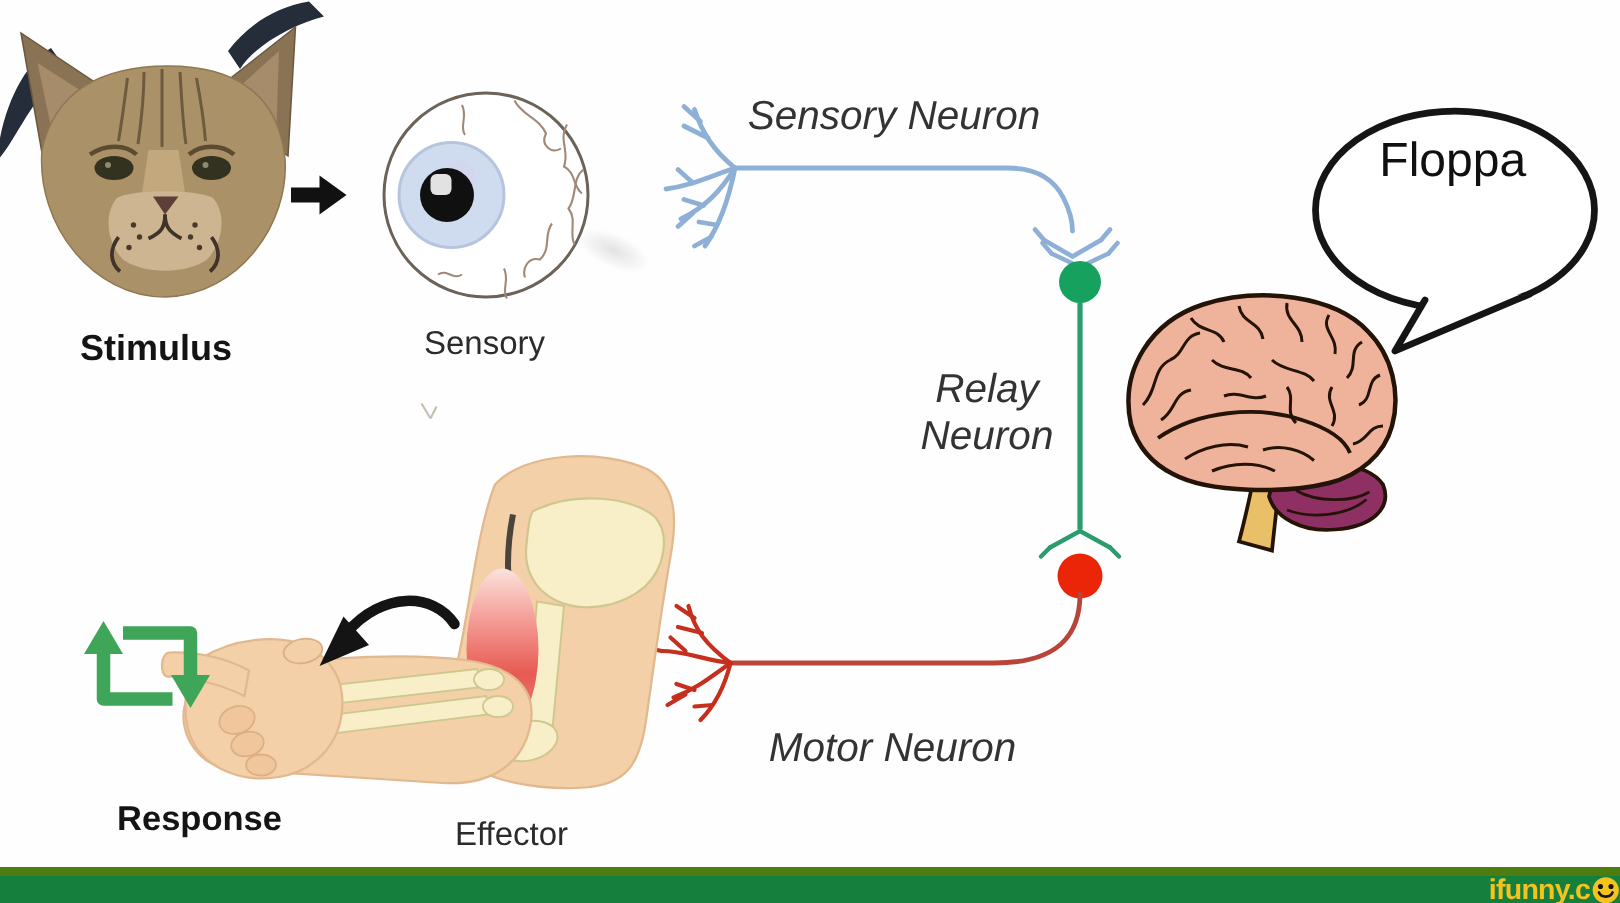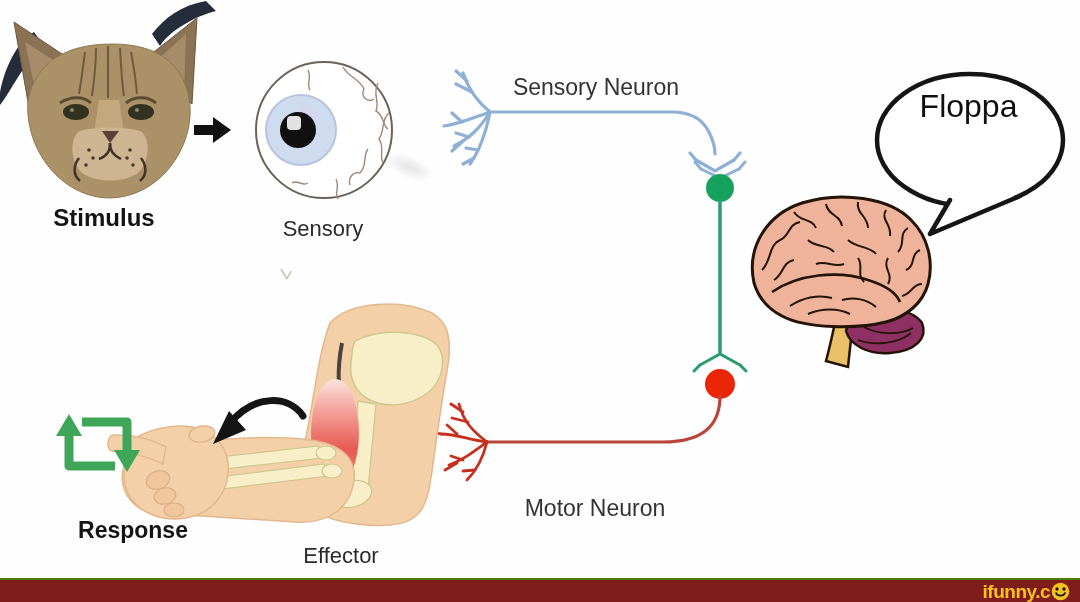--- a/index.html
+++ b/index.html
@@ -3,31 +3,31 @@
 <meta charset="utf-8">
 <style>
   html,body{margin:0;padding:0;background:#fff;}
   .canvas{
     position:relative;width:1080px;height:602px;overflow:hidden;background:#fefefe;
     font-family:"Liberation Sans",sans-serif;
   }
   .abs{position:absolute;}
   .lbl{position:absolute;transform:translateX(-50%);text-align:center;color:#2b2b2b;
        font-size:22px;white-space:nowrap;}
-  .lbl-bold{font-weight:bold;color:#141414;font-size:24px;}
-  .lbl-ital{color:#333;font-size:23px;margin-top:12px;}
+  .lbl-bold{font-weight:bold;color:#141414;font-size:24px;margin-top:15px;}
+  .lbl-ital{font-style:italic;color:#333;font-size:27px;}
   .lbl-2line{line-height:1.15;white-space:normal;}
   .bubble-text{position:absolute;left:876px;top:86px;width:185px;text-align:center;color:#101010;}
   .bubble-line1{font-weight:bold;font-size:37px;line-height:1.05;}
   .bubble-line2{font-size:32px;line-height:1.1;margin-top:3px;}
   .eye-shadow{position:absolute;left:383px;top:156px;width:52px;height:22px;border-radius:50%;
     background:radial-gradient(closest-side,#e2e2e2,rgba(255,255,255,0));transform:rotate(24deg);filter:blur(1px);}
-  .watermark-bar{position:absolute;left:0;top:578px;width:1080px;height:24px;background:#7f1d1d;
-     border-top:2px solid #4d7c0f;display:flex;align-items:center;justify-content:flex-end;
-     padding-right:10px;box-sizing:border-box;gap:1px;}
+  .watermark-bar{position:absolute;left:0;top:578px;width:1080px;height:24px;background:#15803d;
+     border-top:6px solid #4d7c0f;display:flex;align-items:center;justify-content:flex-end;
+     padding-right:0;box-sizing:border-box;gap:1px;}
   .watermark-text{color:#F7C21E;font-weight:bold;font-size:19px;letter-spacing:-0.5px;line-height:1;}
   svg{display:block;}
 </style>
 </head>
 <body>
 
 <div class="canvas">
 
   <svg class="abs" style="left:0;top:0" width="225" height="205" viewBox="0 0 225 205">
 
@@ -132,20 +132,24 @@
     </g>
     <circle cx="32" cy="30" r="14" fill="#17A15E"></circle>
     <path d="M32,44 L32,195" stroke="#2B9C6E" stroke-width="3.5" fill="none"></path>
     <g stroke="#2B9C6E" stroke-width="3" fill="none" stroke-linecap="round">
       <path d="M12,207 L32,196 L52,207"></path>
         <path d="M12,207 L6,213"></path>
         <path d="M52,207 L58,213"></path>
     </g>
     <circle cx="32" cy="226" r="15" fill="#EA2508"></circle>
   </svg>
+  <div class="lbl lbl-ital lbl-2line" style="left:658px;top:244px">
+    <div>Relay</div>
+    <div>Neuron</div>
+  </div>
 
   <svg class="abs" style="left:413px;top:368px" width="312" height="122" viewBox="0 0 312 122">
     <path d="M307,28 C307,56 292,74 250,74 L74,74" stroke="#B9453A" stroke-width="3.2" fill="none" stroke-linecap="round"></path>
     <g stroke="#C62F1D" stroke-width="2.8" fill="none" stroke-linecap="round">
       <path d="M74,74 C58,62 50,52 46,36"></path>
         <path d="M55,54 L39,50"></path>
         <path d="M50,44 L38,36"></path>
       <path d="M74,74 C56,72 44,66 28,66"></path>
         <path d="M44,66 L34,57"></path>
         <path d="M28,66 L15,63"></path>

